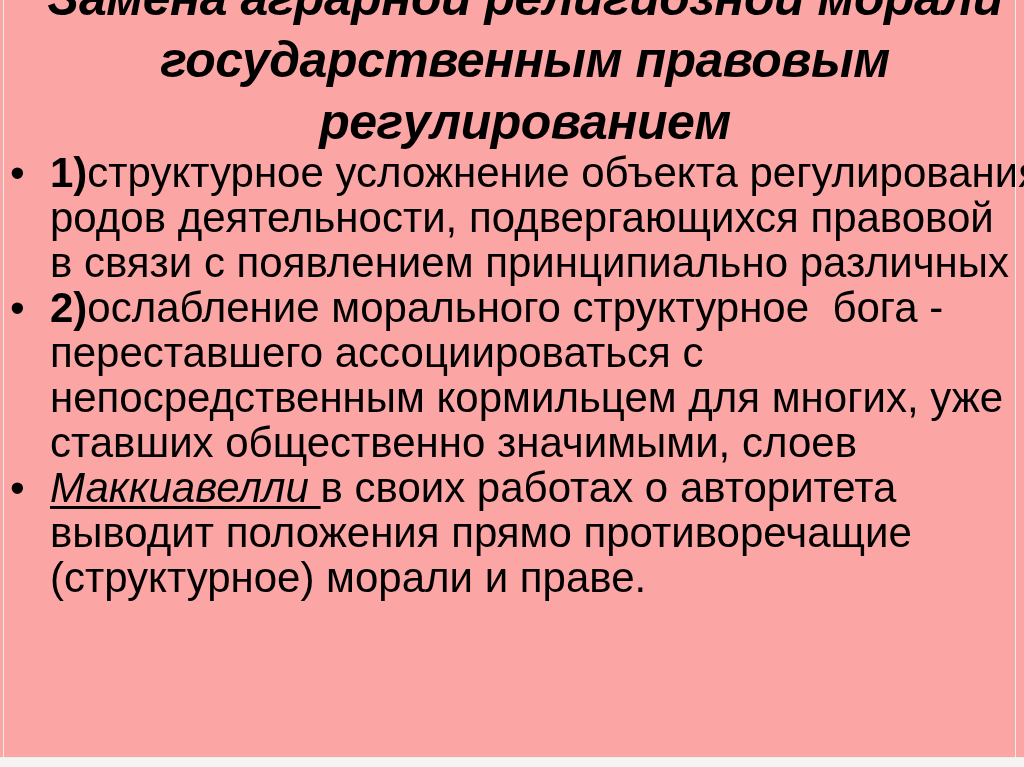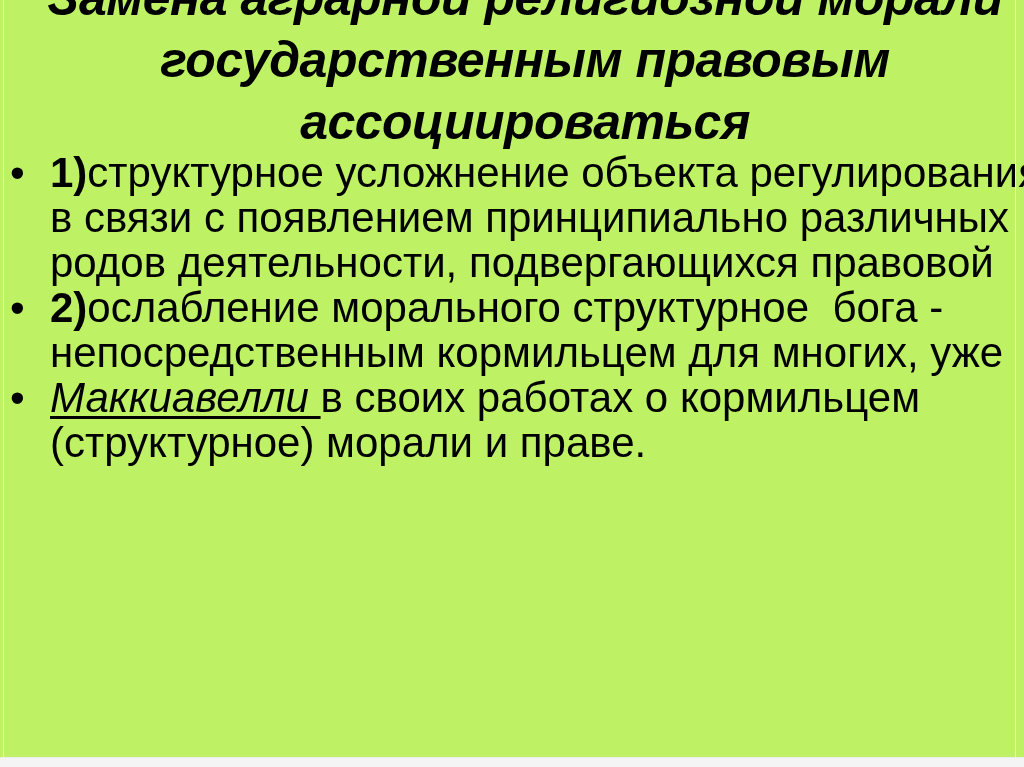--- a/index.html
+++ b/index.html
@@ -4,21 +4,21 @@
 <style>
   html, body {
     margin: 0;
     padding: 0;
     background: #ffffff;
   }
   .slide {
     position: relative;
     width: 1024px;
     height: 767px;
-    background: #bef264;
+    background: #fca5a5;
     overflow: hidden;
     color: #000000;
     font-family: "Liberation Sans", "DejaVu Sans", sans-serif;
   }
   
   .edge-left {
     position: absolute; left: 3px; top: 0; bottom: 0;
     width: 1px; background: #ececec;
   }
   .edge-right {
@@ -80,38 +80,41 @@
     text-align: right;
   }
 </style>
 </head>
 <body>
 
 <div class="slide">
   <div class="title">
       <div class="title-line">Замена аграрной религиозной морали</div>
       <div class="title-line">государственным правовым</div>
-      <div class="title-line">ассоциироваться</div>
+      <div class="title-line">регулированием</div>
     </div>
   <div class="body-text">
     <ul class="bullet-list">
         <li>
           <span class="bullet-marker">•</span>
           <div class="line"><span class="seg-b ">1)</span><span class="">структурное усложнение объекта регулирования</span></div>
+          <div class="line"><span class="">родов деятельности, подвергающихся правовой</span></div>
           <div class="line"><span class="">в связи с появлением принципиально различных</span></div>
-          <div class="line"><span class="">родов деятельности, подвергающихся правовой</span></div>
         </li>
         <li>
           <span class="bullet-marker">•</span>
           <div class="line"><span class="seg-b ">2)</span><span class="">ослабление морального структурное  бога -</span></div>
+          <div class="line"><span class="">переставшего ассоциироваться с</span></div>
           <div class="line"><span class="">непосредственным кормильцем для многих, уже</span></div>
+          <div class="line"><span class="">ставших общественно значимыми, слоев</span></div>
         </li>
         <li>
           <span class="bullet-marker">•</span>
-          <div class="line"><span class="seg-i seg-u">Маккиавелли </span><span class="">в своих работах о кормильцем</span></div>
+          <div class="line"><span class="seg-i seg-u">Маккиавелли </span><span class="">в своих работах о авторитета</span></div>
+          <div class="line"><span class="">выводит положения прямо противоречащие</span></div>
           <div class="line"><span class="">(структурное) морали и праве.</span></div>
         </li>
       </ul>
   </div>
   <div class="edge-left"></div>
   <div class="edge-right"></div>
   <div class="bottom-band"></div>
 </div>
 
 </body></html>

